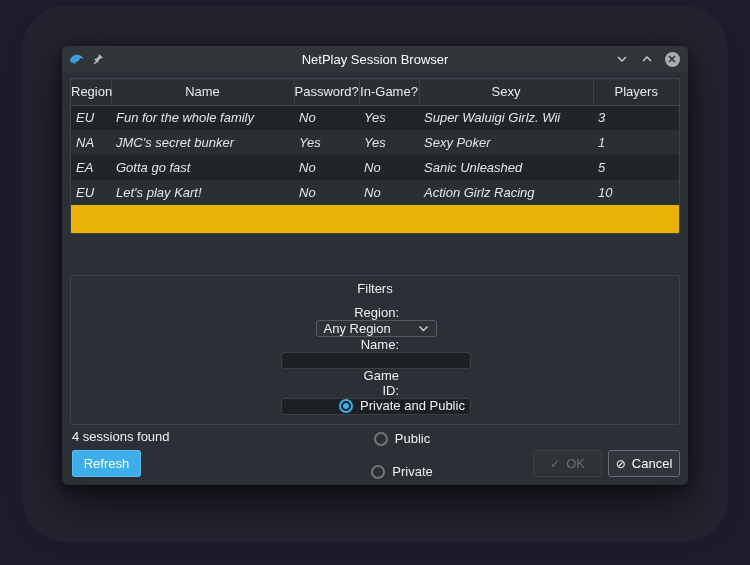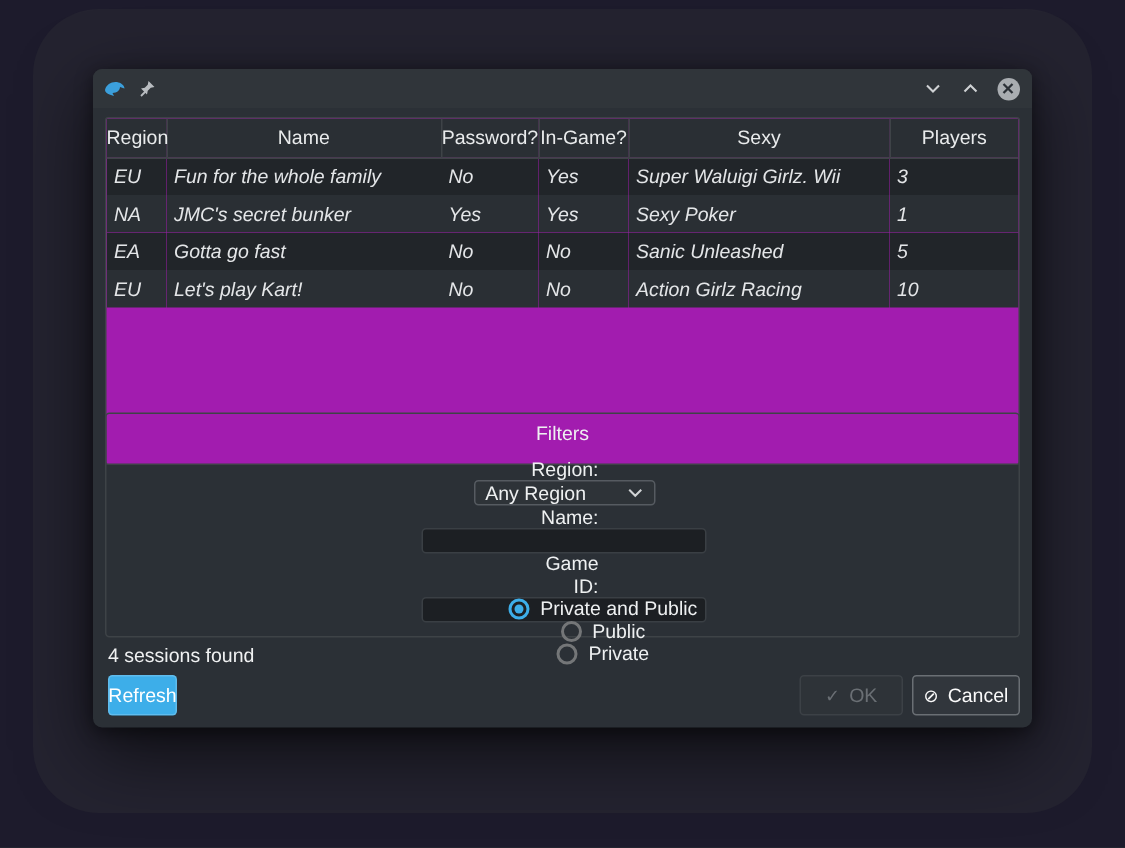--- a/index.html
+++ b/index.html
@@ -26,22 +26,22 @@
     background: #30353a; border-radius: 6px 6px 0 0;
     display: flex; align-items: center;
   }
   .tb-left { position: absolute; left: 7px; top: 0; height: 26px; display: flex; align-items: center; gap: 9px; }
   .tb-title { width: 100%; text-align: center; color: #fcfcfc; }
   .tb-right { position: absolute; right: 8px; top: 0; height: 26px; display: flex; align-items: center; gap: 9px; }
   .tb-btn { width: 16px; height: 16px; display: flex; align-items: center; justify-content: center; cursor: pointer; }
   .close-circle { width: 15px; height: 15px; border-radius: 50%; background: #a9adb1; display: flex; align-items: center; justify-content: center; }
   
   .session-table-wrap {
-    position: absolute; left: 8px; top: 32px; width: 610px; height: 232px;
-    background: #a21caf; border: 1px solid #3e4347; border-radius: 2px; overflow: hidden;
+    position: absolute; left: 8px; top: 32px; width: 610px; height: 156px;
+    background: #eab308; border: 1px solid #3e4347; border-radius: 2px; overflow: hidden;
   }
   table { border-collapse: collapse; width: 100%; table-layout: fixed; }
   col.c-region { width: 40px; } col.c-name { width: 183px; } col.c-pass { width: 65px; }
   col.c-ingame { width: 60px; } col.c-game { width: 174px; } col.c-players { width: auto; }
   thead th {
     height: 26px; background: #2a2f34; font-weight: normal; color: #e9ebec;
     border-bottom: 1px solid #3e4347; border-right: 1px solid #3e4347;
     text-align: center; cursor: pointer;
   }
   thead th:last-child { border-right: none; }
@@ -55,21 +55,21 @@
   .filters {
     position: absolute; left: 8px; top: 229px; width: 610px; height: 150px;
     border: 1px solid #3e4347; border-radius: 3px;
   }
   .filters-title { position: absolute; top: 5px; left: 0; right: 0; text-align: center; color: #eef0f1; }
   .f-row { position: absolute; left: 8px; right: 6px; display: flex; align-items: center; flex-direction: column; }
   .f-label { width: 52px; text-align: right; margin-right: 6px; color: #eef0f1; flex: none; }
   .row-region { top: 29px; height: 24px; }
   .row-name   { top: 61px; height: 23px; }
   .row-gameid { top: 92px; height: 23px; }
-  .row-radios { top: 122px; height: 18px; padding-left: 52px; }
+  .row-radios { top: 122px; height: 18px; padding-left: 52px; gap: 18px; }
   .combobox {
     width: 121px; height: 24px; background: #2e3338; border: 1px solid #565b61;
     border-radius: 3px; display: flex; align-items: center; padding: 0 7px;
     color: #eef0f1; cursor: pointer;
   }
   .combobox .cb-text { flex: 1; }
   .text-input {
     flex: 1; height: 23px; background: #1c1f23; border: 1px solid #3a3f44;
     border-radius: 3px; color: #eff0f1; font: inherit; padding: 0 6px; outline: none;
   }
@@ -83,21 +83,21 @@
     content: ""; position: absolute; left: 2px; top: 2px; width: 6px; height: 6px;
     border-radius: 50%; background: #3daee9;
   }
   
   .status-text { position: absolute; left: 10px; top: 383px; color: #f0f1f2; }
   .btn {
     position: absolute; height: 27px; border-radius: 3px; display: flex;
     align-items: center; justify-content: center; gap: 6px; cursor: pointer;
     font-size: 13px;
   }
-  .btn-refresh { left: 10px; top: 404px; width: 46px; background: #3daee9; color: #ffffff; box-shadow: inset 0 0 0 1px rgba(255,255,255,.18); }
+  .btn-refresh { left: 10px; top: 404px; width: 69px; background: #3daee9; color: #ffffff; box-shadow: inset 0 0 0 1px rgba(255,255,255,.18); }
   .btn-ok { left: 471px; top: 404px; width: 69px; background: #2e3338; border: 1px solid #3c4146; color: #6a6f74; cursor: default; }
   .btn-cancel { left: 546px; top: 404px; width: 72px; background: #31363c; border: 1px solid #6a6f74; color: #fbfbfb; }
   .btn .icon-glyph { font-size: 12px; line-height: 1; }
   svg { display: block; }
 </style>
 </head>
 <body>
 
 <div class="screen"></div>
 
@@ -110,20 +110,21 @@
           <path d="M1 7 C2 3 6 1 10 2 C12 2.5 14 4 14 6 L11 5 C11 7 9 9 6 9 L7 11 L4 10 C2.5 9.5 1 8.5 1 7 Z" fill="#3b9fdb"></path>
         </svg>
       </span>
       <span>
         <svg width="11" height="12" viewBox="0 0 11 12">
           <path d="M6 1 L10 5 L7.5 5.5 L5.5 7.5 L5 10 L1 6 L3.5 5.5 L5.5 3.5 Z" fill="#b9bdc1"></path>
           <line x1="1" y1="11" x2="4" y2="8" stroke="#b9bdc1" stroke-width="1.2"></line>
         </svg>
       </span>
     </div>
+    <div class="tb-title">NetPlay Session Browser</div>
     <div class="tb-right">
       <span class="tb-btn">
         <svg width="12" height="8" viewBox="0 0 12 8">
             <polyline points="2,2 6,6 10,2" fill="none" stroke="#cfd2d4" stroke-width="1.4"></polyline>
           </svg>
       </span>
       <span class="tb-btn">
         <svg width="12" height="8" viewBox="0 0 12 8">
             <polyline points="2,6 6,2 10,6" fill="none" stroke="#cfd2d4" stroke-width="1.4"></polyline>
           </svg>

